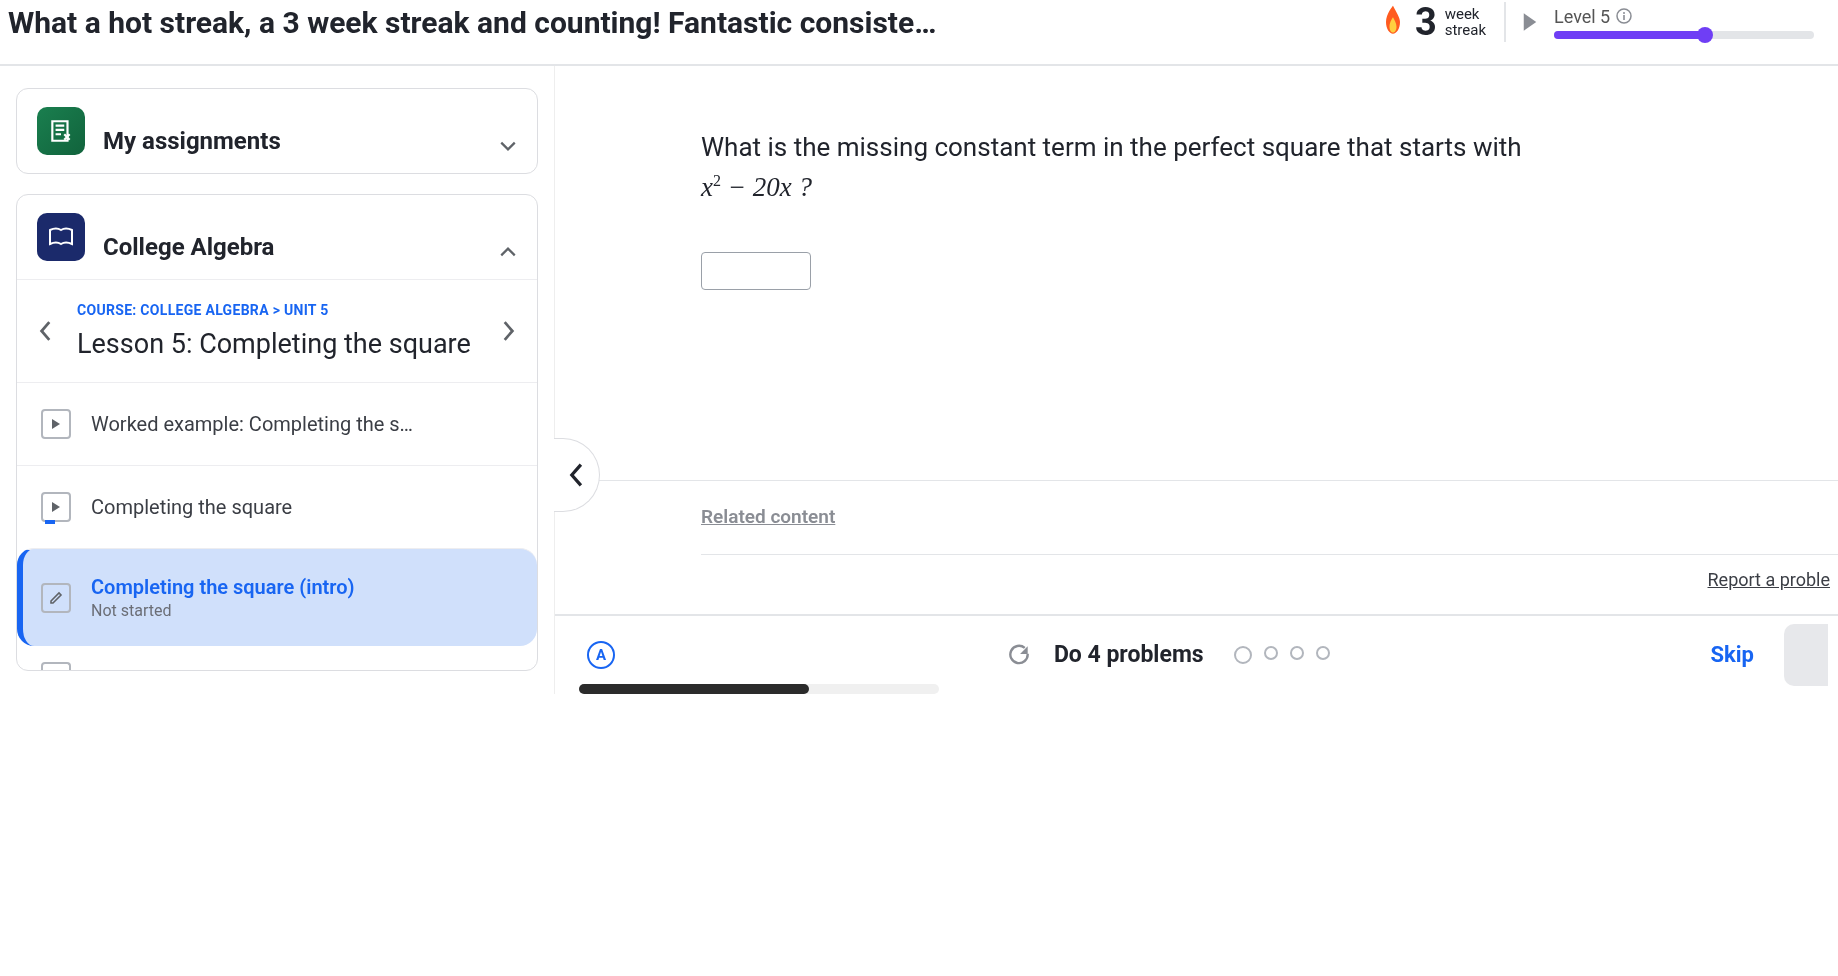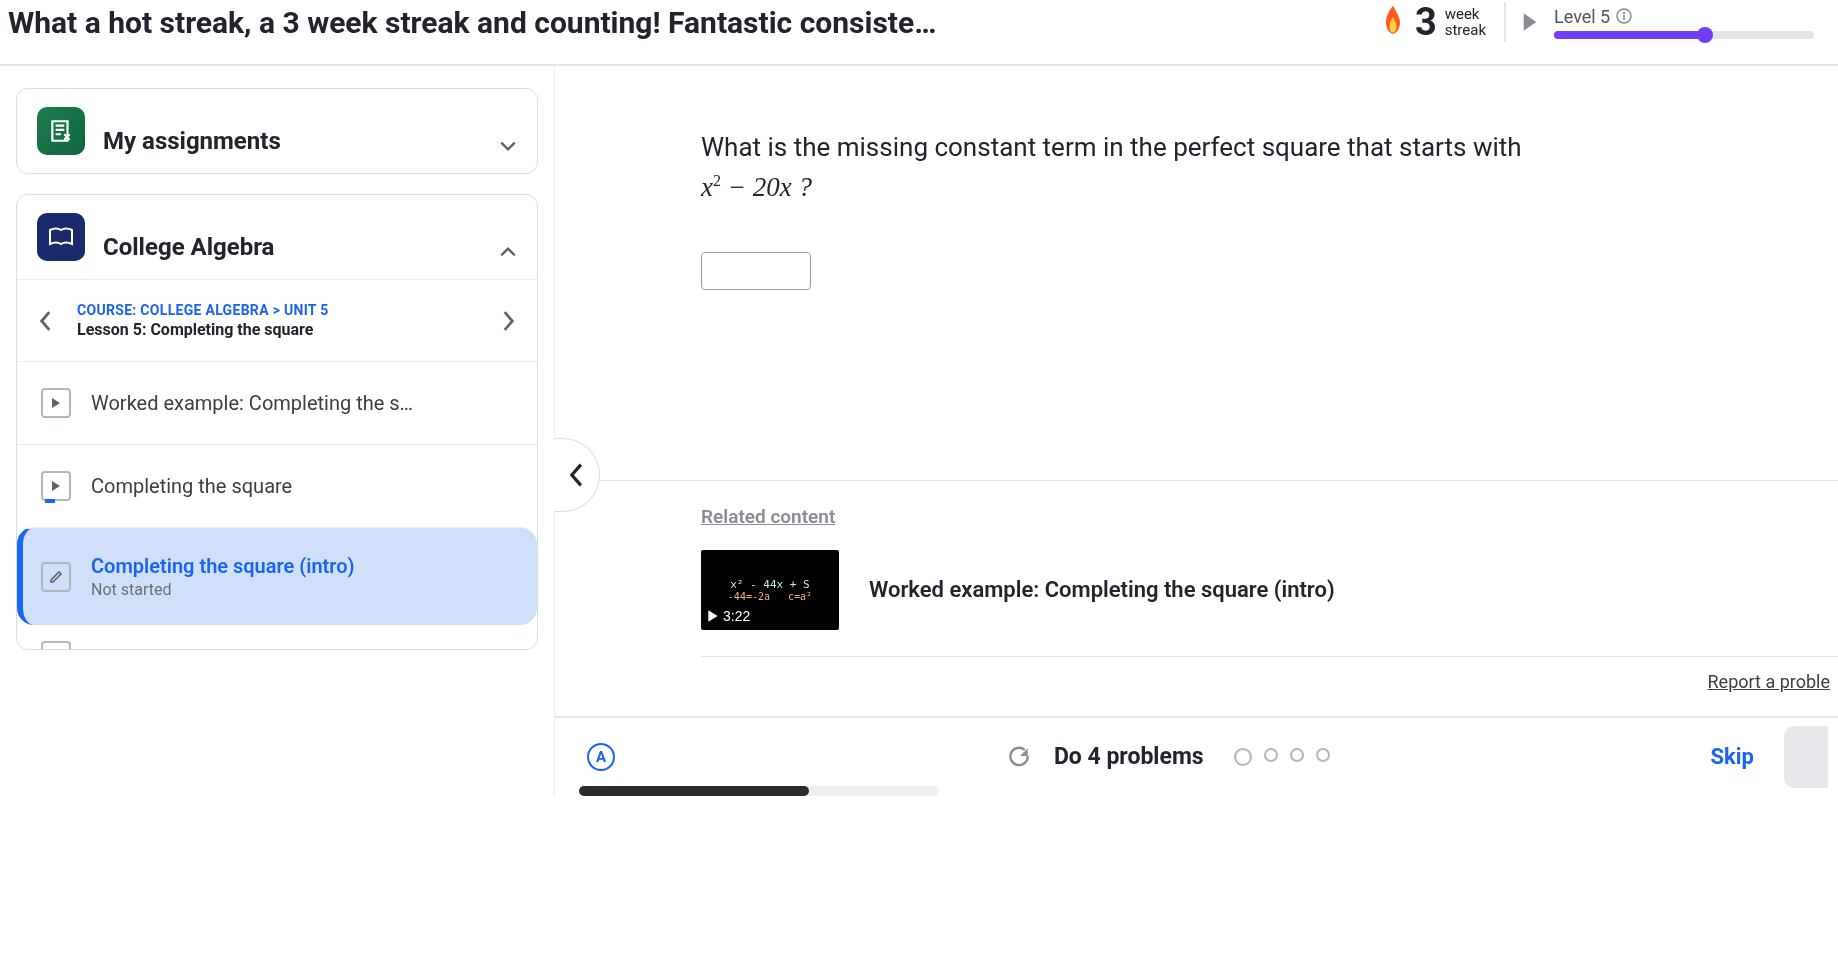--- a/index.html
+++ b/index.html
@@ -79,21 +79,21 @@
   align-items:center;
   padding: 22px 12px;
   gap: 14px;
   border-top: 1px solid #ededf0;
 }
 .lesson-chev-btn { width:34px; height:34px; display:flex; align-items:center; justify-content:center; cursor:pointer; }
 .lesson-center { flex:1; }
 .breadcrumb { font-size: 14px; font-weight:700; letter-spacing: 0.3px; }
 .breadcrumb .link { color:#1865f2; }
 .breadcrumb .sep { color:#1865f2; }
-.lesson-title { font-size: 16px; font-weight:700; margin-top:2px; }
+.lesson-title { font-size: 27px; font-weight:400; margin-top:10px; }
 
 .lesson-list { }
 .lesson-item {
   display:flex;
   align-items:center;
   gap: 20px;
   padding: 26px 24px;
   border-top: 1px solid #ededf0;
   font-size: 20px;
   color: #3b3e45;
@@ -368,33 +368,20 @@
     <div class="question">
       <div class="q-text">
         <span>What is the missing constant term in the perfect square that starts with</span><br>
         <span class="math">x<sup>2</sup> − 20x ?</span>
       </div>
       <input class="answer-box" type="text" value="" style="">
     </div>
 
     <div class="related-section">
       <div class="related-label">Related content</div>
-      <div class="related-item">
-        <div class="thumb">
-          <div class="eq">x² - 44x  + S</div>
-          <div class="eq" style="color:#f7b267;font-size:10px;">-44=-2a&nbsp;&nbsp;&nbsp;c=a²</div>
-          <div class="thumb-time">
-            <svg width="12" height="14" viewBox="0 0 10 12">
-                <path d="M1 1 L9 6 L1 11 Z" fill="#fff"></path>
-              </svg>
-            <span>3:22</span>
-          </div>
-        </div>
-        <div class="related-title">Worked example: Completing the square (intro)</div>
-      </div>
       <div class="related-footer">
         <a class="report-link">Report a proble</a>
       </div>
     </div>
 
     <div class="bottombar">
       <div class="bb-left">
         <div class="circ-a">A</div>
       </div>
       <div class="bb-center">

